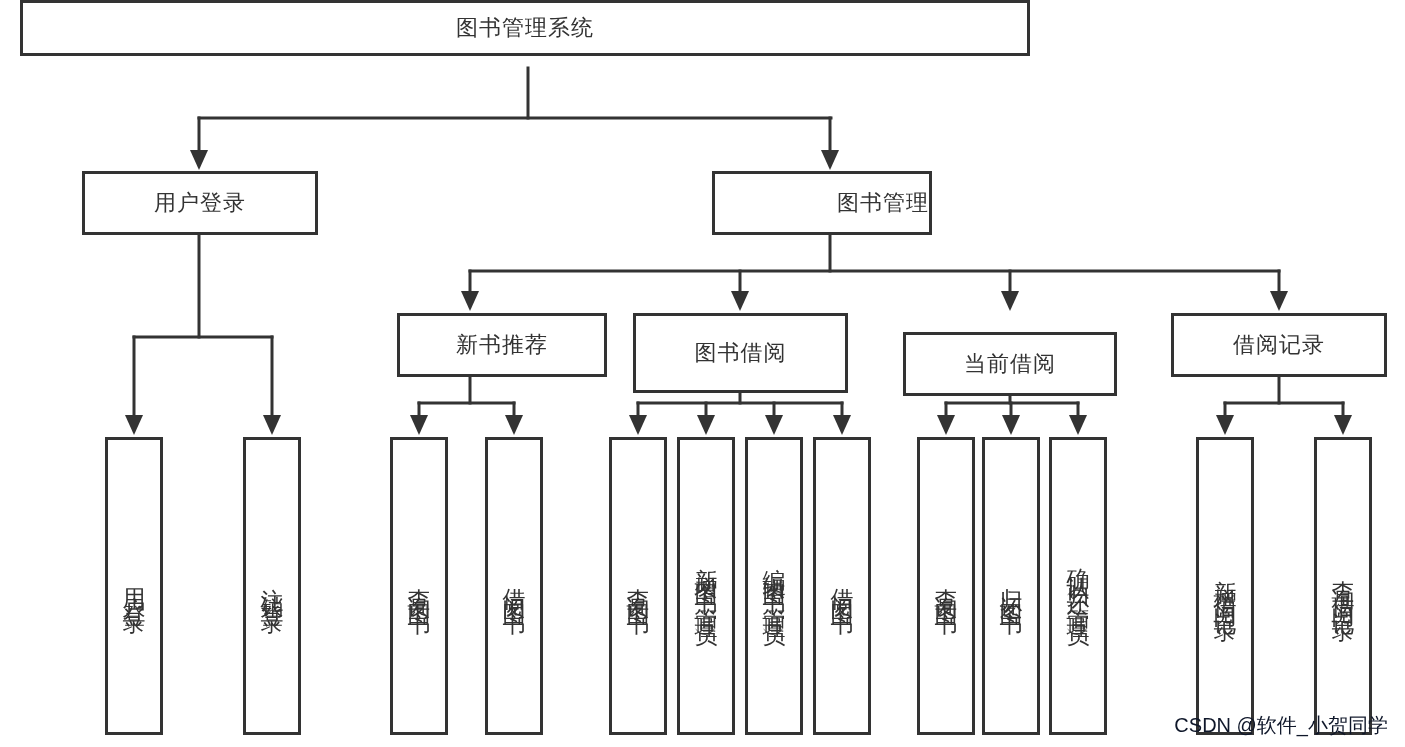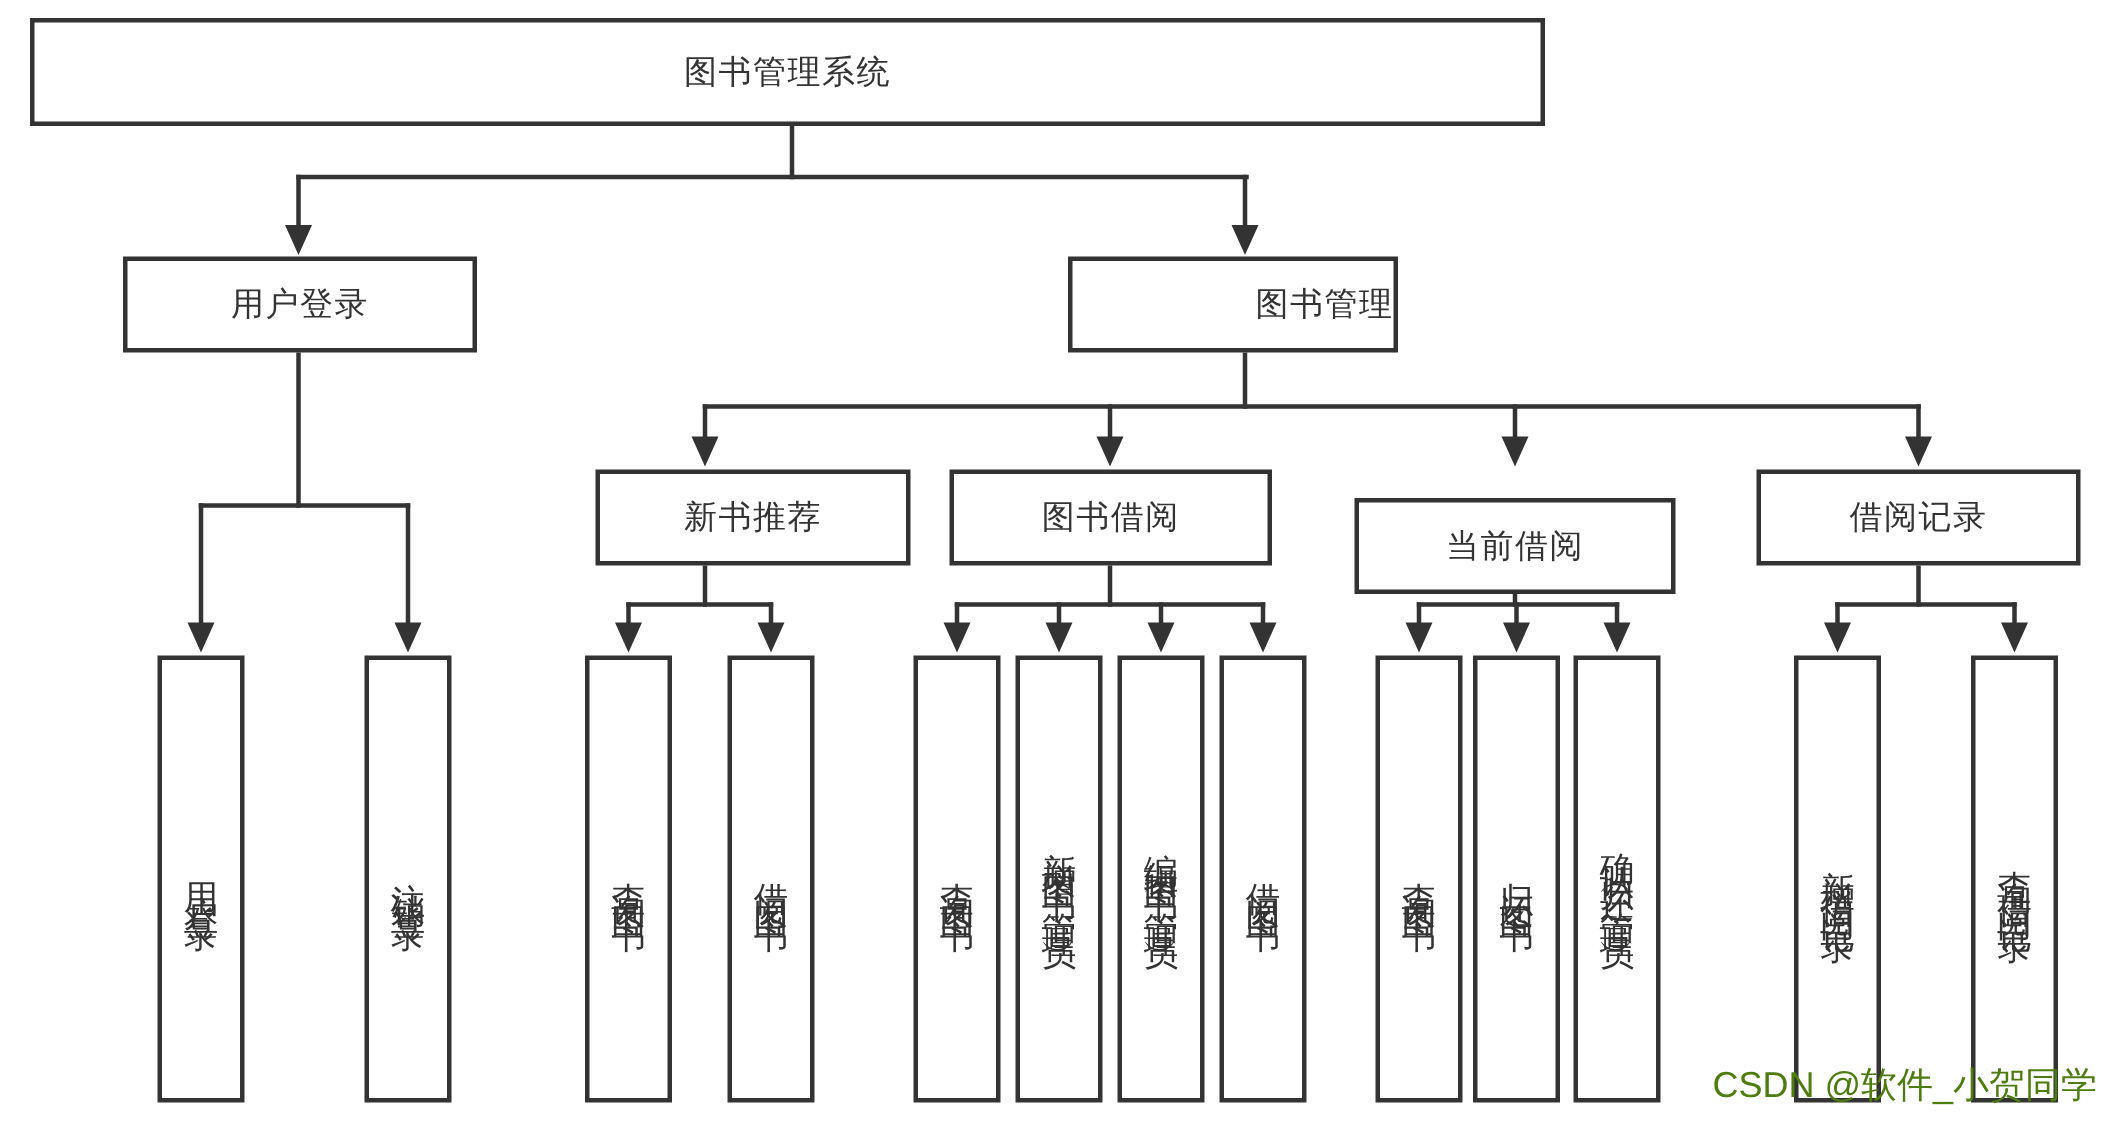--- a/index.html
+++ b/index.html
@@ -37,24 +37,24 @@
   .node--h { font-size: 22px; letter-spacing: 1px; }
   .vtext {
     writing-mode: vertical-rl;
     text-orientation: mixed;
     font-size: 23px;
     line-height: 1;
     letter-spacing: 8px;
   }
   .watermark {
     position: absolute;
-    right: 7px;
+    right: 17px;
     bottom: 8px;
-    font-size: 24px;
-    color: #4d7c0f;
+    font-size: 20px;
+    color: #0f172a;
     z-index: 3;
     white-space: nowrap;
   }
 </style>
 </head>
 <body>
 
 <div class="canvas">
 
   <svg class="connectors" viewBox="0 0 1405 747">
@@ -126,35 +126,35 @@
     <g>
       <line x1="1279" y1="377" x2="1279" y2="403"></line>
       <line x1="1225" y1="403" x2="1343" y2="403"></line>
       <line x1="1225" y1="403" x2="1225" y2="417"></line>
       <polygon points="1216,415 1234,415 1225,435"></polygon>
       <line x1="1343" y1="403" x2="1343" y2="417"></line>
       <polygon points="1334,415 1352,415 1343,435"></polygon>
     </g>
   </svg>
 
-  <div class="node node--h" style="left:20px; top:12px; width:1010px; height:72px;">
+  <div class="node node--h" style="left:20px; top:0; width:1010px; height:56px;">
     <span>图书管理系统</span>
   </div>
 
   <div class="node node--h" style="left:82px; top:171px; width:236px; height:64px;">
     <span>用户登录</span>
   </div>
   <div class="node node--h" style="left:712px; top:171px; width:220px; height:64px;justify-content:flex-end;">
     <span>图书管理</span>
   </div>
 
   <div class="node node--h" style="left:365px; top:313px; width:210px; height:64px;margin-left:32px;">
     <span>新书推荐</span>
   </div>
-  <div class="node node--h" style="left:633px; top:313px; width:215px; height:64px;">
+  <div class="node node--h" style="left:633px; top:313px; width:215px; height:80px;">
     <span>图书借阅</span>
   </div>
   <div class="node node--h" style="left:903px; top:313px; width:214px; height:64px;margin-top:19px;">
     <span>当前借阅</span>
   </div>
   <div class="node node--h" style="left:1171px; top:313px; width:216px; height:64px;">
     <span>借阅记录</span>
   </div>
 
   <div class="node" style="left:105px; top:437px; width:58px; height:298px;">

